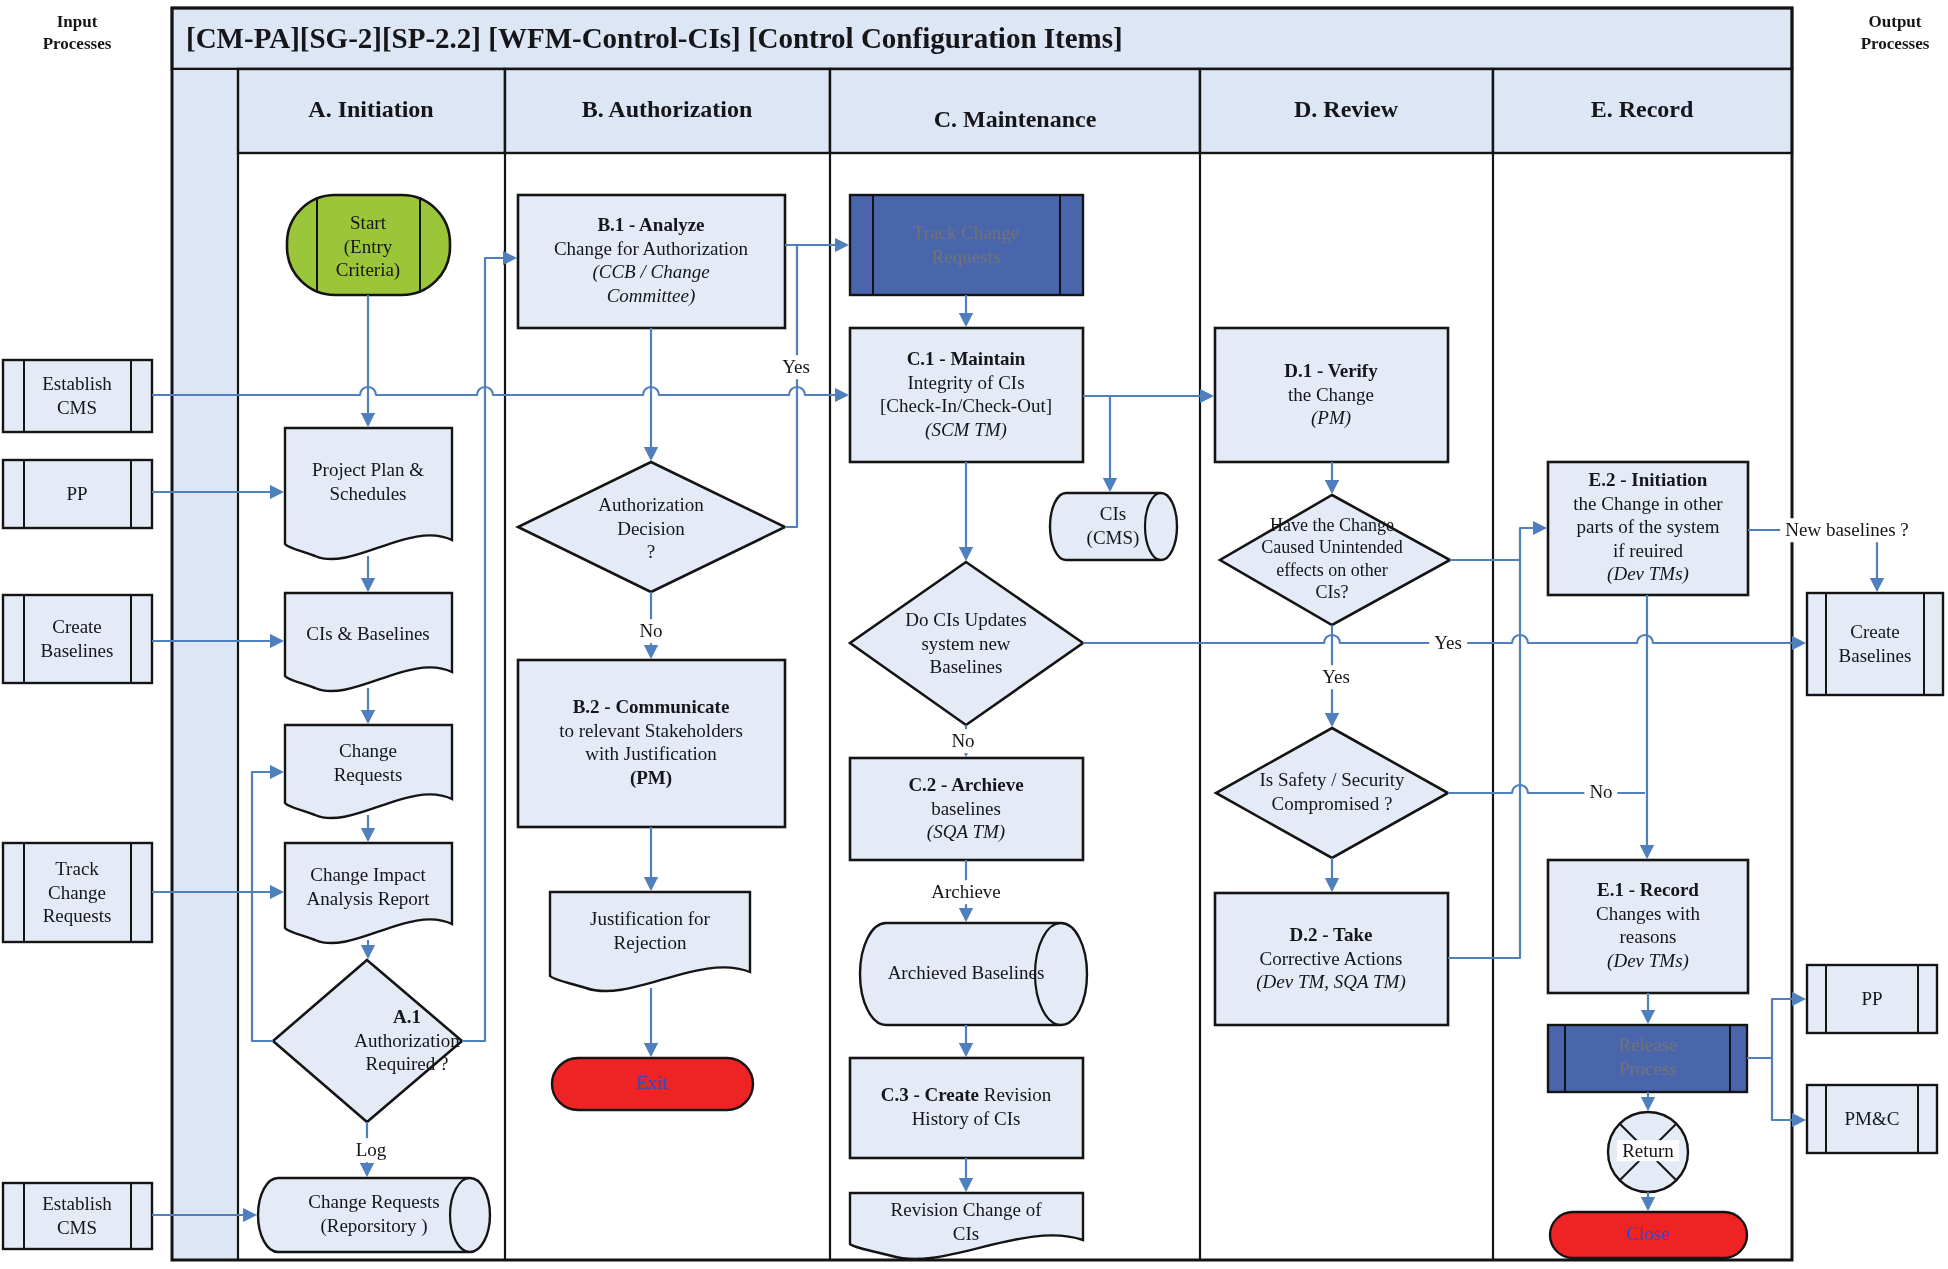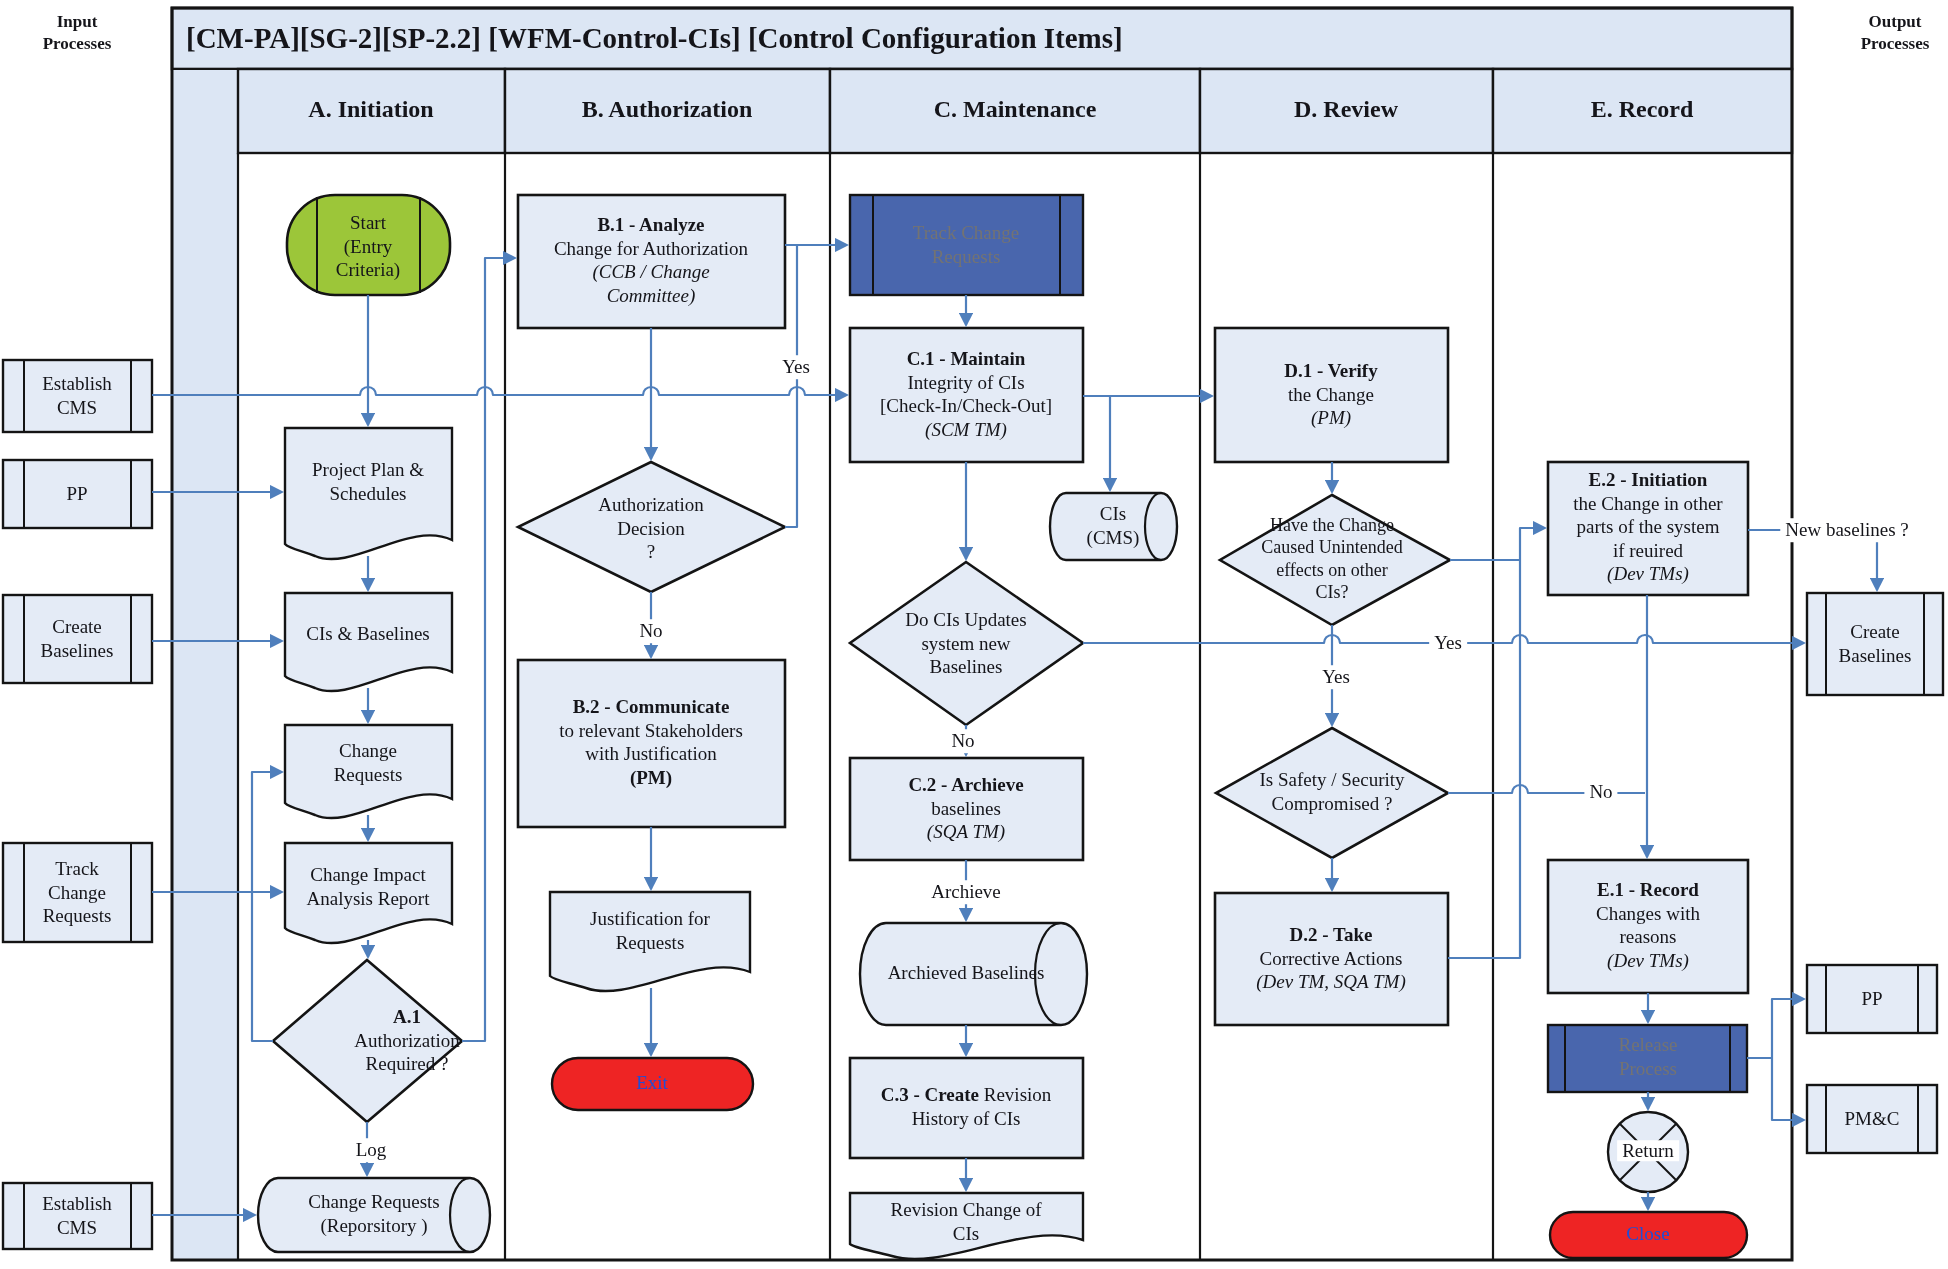--- a/index.html
+++ b/index.html
@@ -152,21 +152,21 @@
 
   <div class="lbl side" style="left:77px;top:33px;">Input
 Processes</div>
   <div class="lbl side" style="left:1895px;top:33px;">Output
 Processes</div>
 
   <div class="lbl" id="title-label" style="left:186px;top:39px;">[CM-PA][SG-2][SP-2.2] [WFM-Control-CIs] [Control Configuration Items]</div>
 
   <div class="lbl hdr" style="left:371px;top:110px;">A. Initiation</div>
   <div class="lbl hdr" style="left:667px;top:110px;">B. Authorization</div>
-  <div class="lbl hdr" style="left:1015px;top:110px;">C. Maintenance</div>
+  <div class="lbl hdr" style="left:1015px;top:120px;">C. Maintenance</div>
   <div class="lbl hdr" style="left:1346px;top:110px;">D. Review</div>
   <div class="lbl hdr" style="left:1642px;top:110px;">E. Record</div>
 
   <div class="lbl" style="left:77px;top:396px;">Establish
 CMS</div>
   <div class="lbl" style="left:77px;top:494px;">PP</div>
   <div class="lbl" style="left:77px;top:639px;">Create
 Baselines</div>
   <div class="lbl" style="left:77px;top:892px;">Track
 Change
@@ -200,21 +200,21 @@
 </span><span class="i">(CCB / Change
 Committee)</span></div>
   <div class="lbl" style="left:651px;top:528px;">Authorization
 Decision
 ?</div>
   <div class="lbl" style="left:651px;top:742px;"><span class="b">B.2 - Communicate</span><span>
 to relevant Stakeholders
 with Justification
 </span><span class="b">(PM)</span></div>
   <div class="lbl" style="left:650px;top:931px;">Justification for
-Requests</div>
+Rejection</div>
   <div class="lbl onred" style="left:652px;top:1083px;">Exit</div>
 
   <div class="lbl onblue" style="left:966px;top:245px;">Track Change
 Requests</div>
   <div class="lbl" style="left:966px;top:394px;"><span class="b">C.1 - Maintain</span><span>
 Integrity of CIs
 [Check-In/Check-Out]
 </span><span class="i">(SCM TM)</span></div>
   <div class="lbl" style="left:1113px;top:526px;">CIs
 (CMS)</div>

